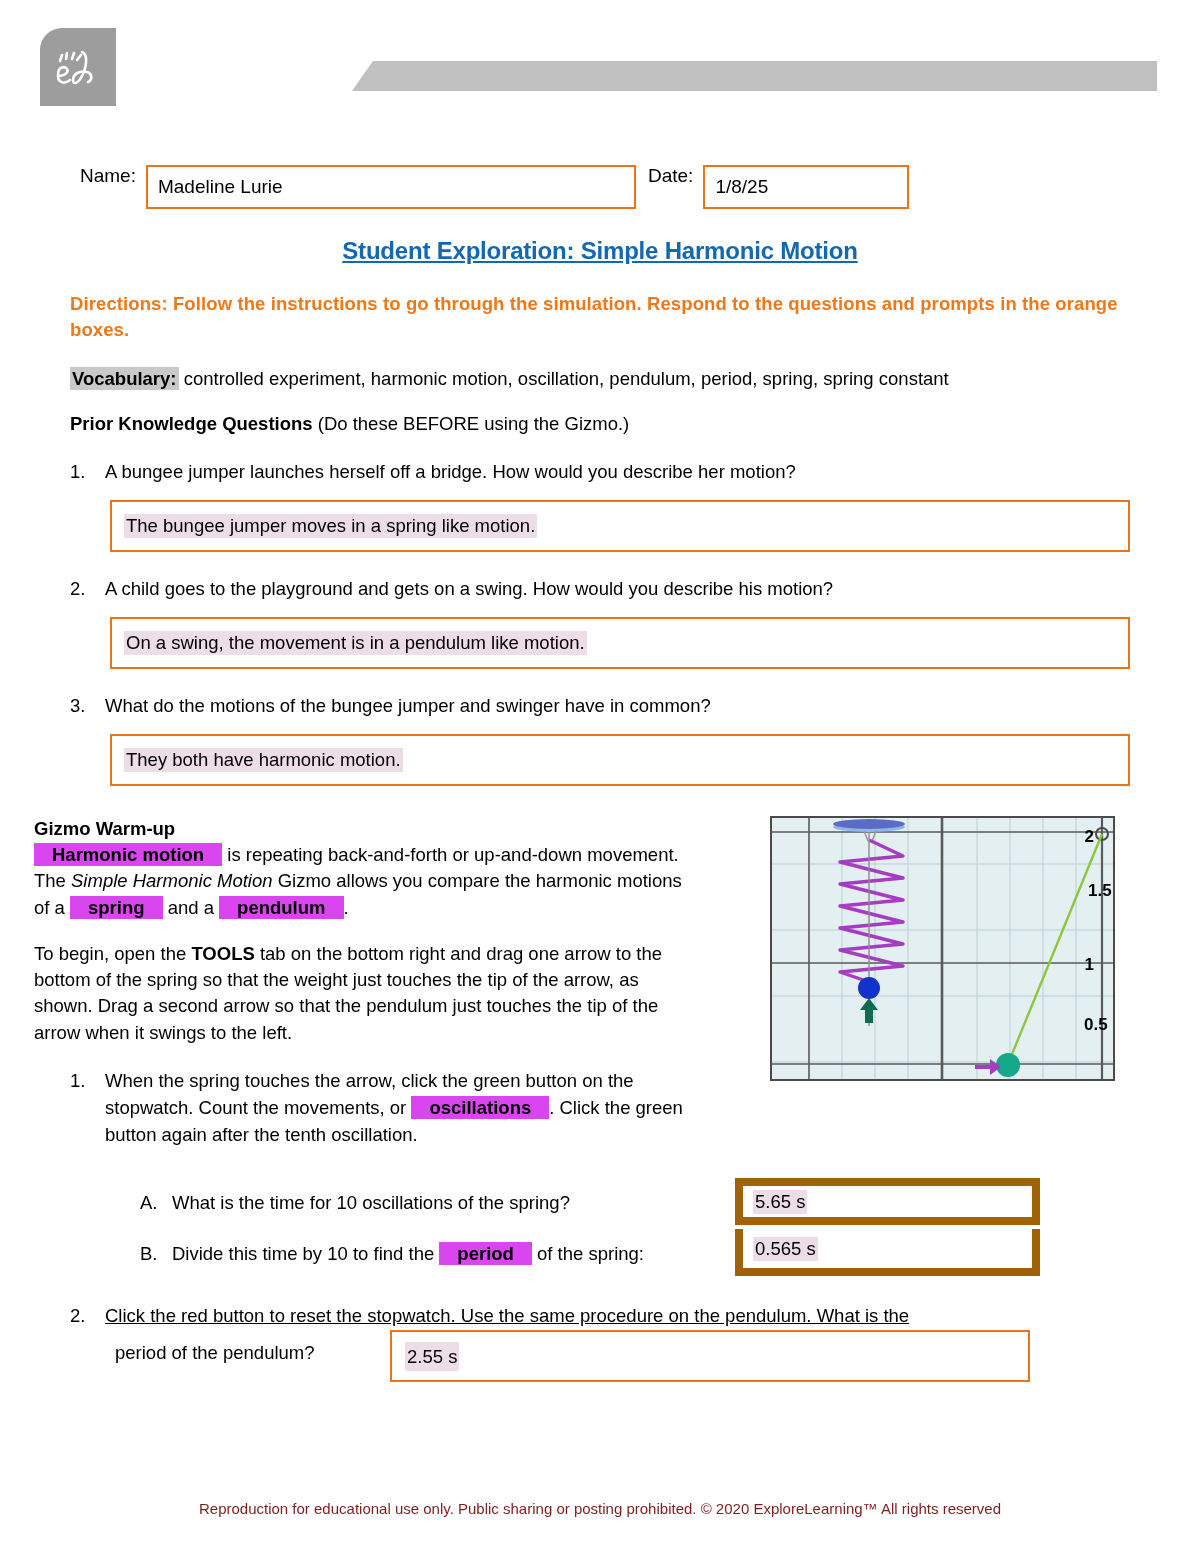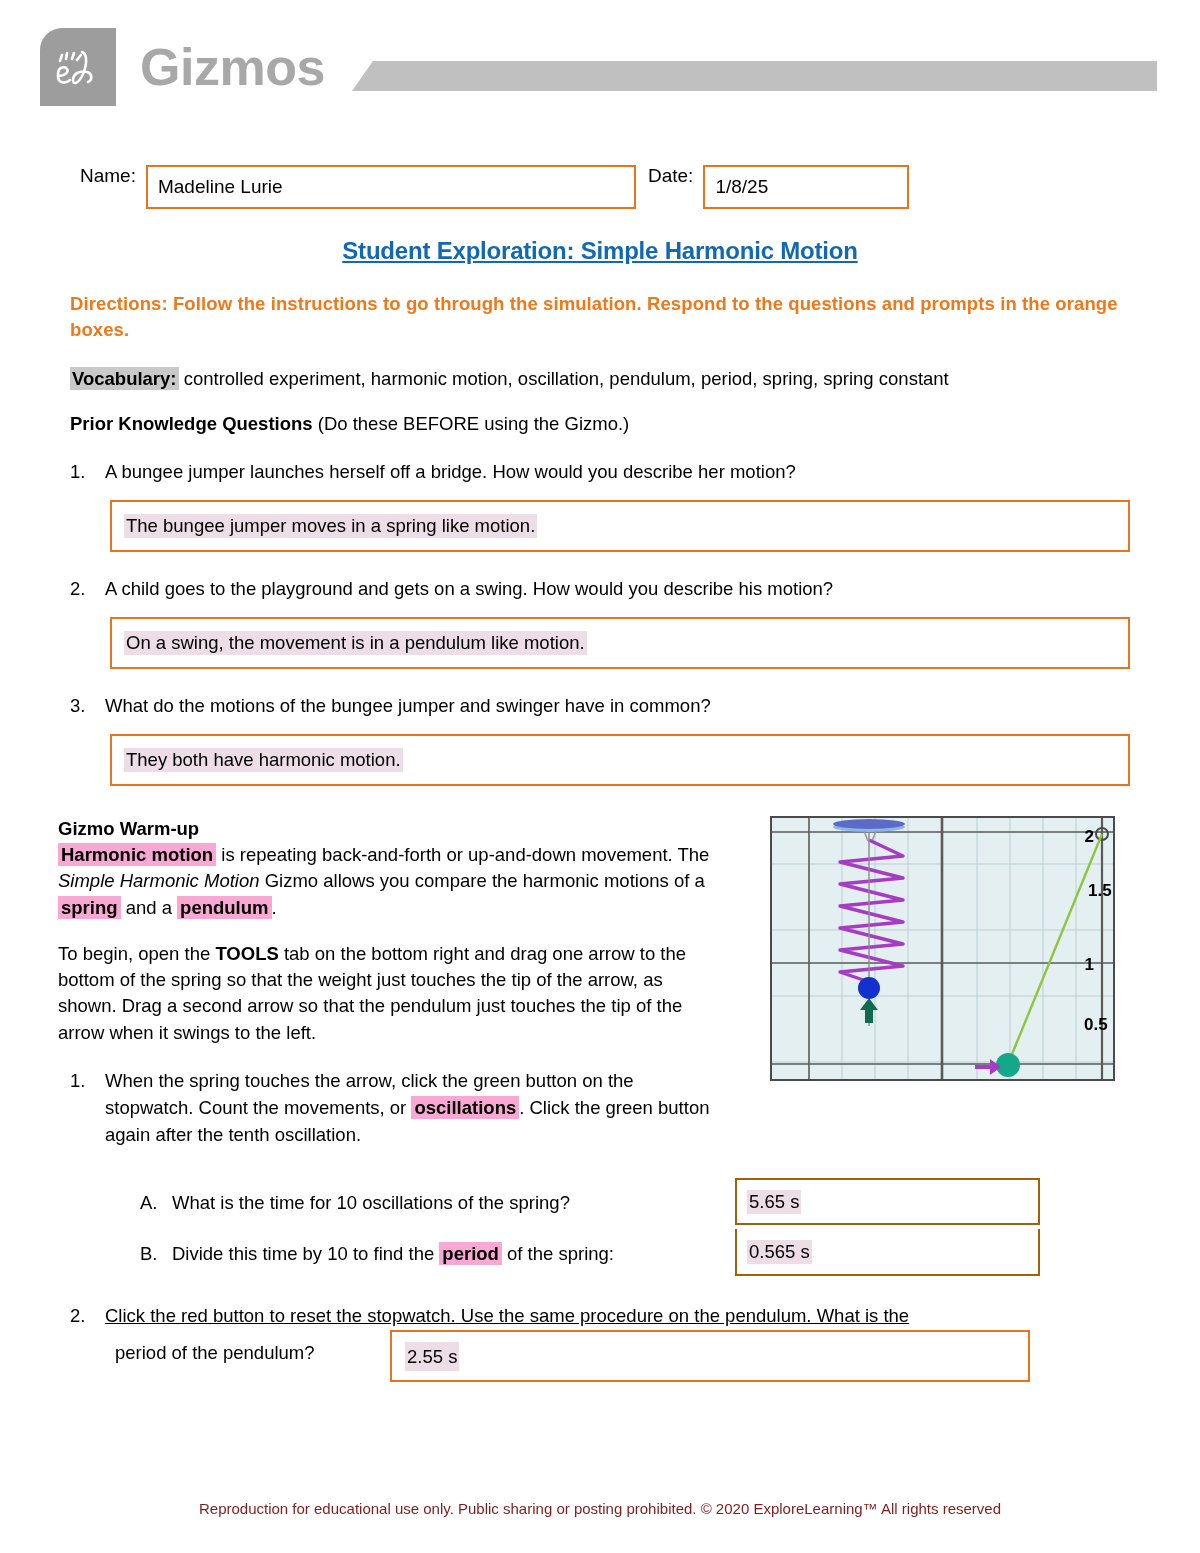--- a/index.html
+++ b/index.html
@@ -108,21 +108,21 @@
   .vocab {
     margin: 22px 70px 0 70px;
     font-size: 18.5px;
     line-height: 1.4;
   }
   .hl {
     background: #c9c9c9;
     font-weight: bold;
     padding: 1px 2px;
   }
-  .hl-light { background: #f9a8d4; font-weight: bold; padding: 1px 3px; }
+  .hl-light { background: #d946ef; font-weight: bold; padding: 1px 18px; }
 
   .prior {
     margin: 22px 70px 0 70px;
     font-size: 18.5px;
   }
   .prior b { font-weight: bold; }
 
   .q {
     display: flex;
     margin: 24px 70px 0 70px;
@@ -148,21 +148,21 @@
     padding: 1px 2px;
   }
 
   
   .warmwrap {
     position: relative;
     margin-top: 30px;
   }
   .warmtext {
     width: 660px;
-    margin-left: 58px;
+    margin-left: 34px;
     font-size: 18.5px;
     line-height: 1.42;
   }
   .warmtext p { margin: 0; }
   .warmtext p.para2 { margin-top: 20px; }
   .warmtext i { font-style: italic; }
 
   
   .sim {
     position: absolute;
@@ -196,21 +196,21 @@
     flex: 1;
     font-size: 18.5px;
     display: flex;
     align-items: center;
     padding-top: 2px;
   }
   .abrow .lbl .letter { width: 32px; flex: 0 0 32px; }
   .abrow .valbox {
     width: 305px;
     flex: 0 0 305px;
-    border: 2px solid #a16207;
+    border: 8px solid #a16207;
     height: 47px;
     box-sizing: border-box;
     display: flex;
     align-items: center;
     padding-left: 10px;
     background: #fff;
   }
   .abrow.second .valbox { border-top: none; }
 
   .lastq {
@@ -255,21 +255,20 @@
       <g stroke="#ffffff" stroke-width="2.6" fill="none" stroke-linecap="round">
         <path d="M20 33 L22 27"></path>
         <path d="M26 31 L27 25"></path>
         <path d="M32 31 L34 25"></path>
         <path d="M37 32 L41 27"></path>
         <path d="M18 46 C18 40, 24 37, 27 41 C29 44, 25 48, 18 48 C18 54, 24 57, 30 52"></path>
         <path d="M42 24 C48 26, 47 38, 42 48 C38 56, 33 57, 33 52 C33 46, 40 42, 47 44 C52 45, 53 52, 48 54"></path>
       </g>
     </svg>
   </div>
-  <div class="logo-word">Gizmos</div>
   <div class="logo-bar"></div>
 </div>
 
 <div class="page">
 
   <div class="namerow">
     <div class="fieldlabel">Name:</div>
     <div class="fieldbox name">Madeline Lurie</div>
     <div class="fieldlabel" style="padding-left:12px;">Date:</div>
     <div class="fieldbox date">1/8/25</div>

